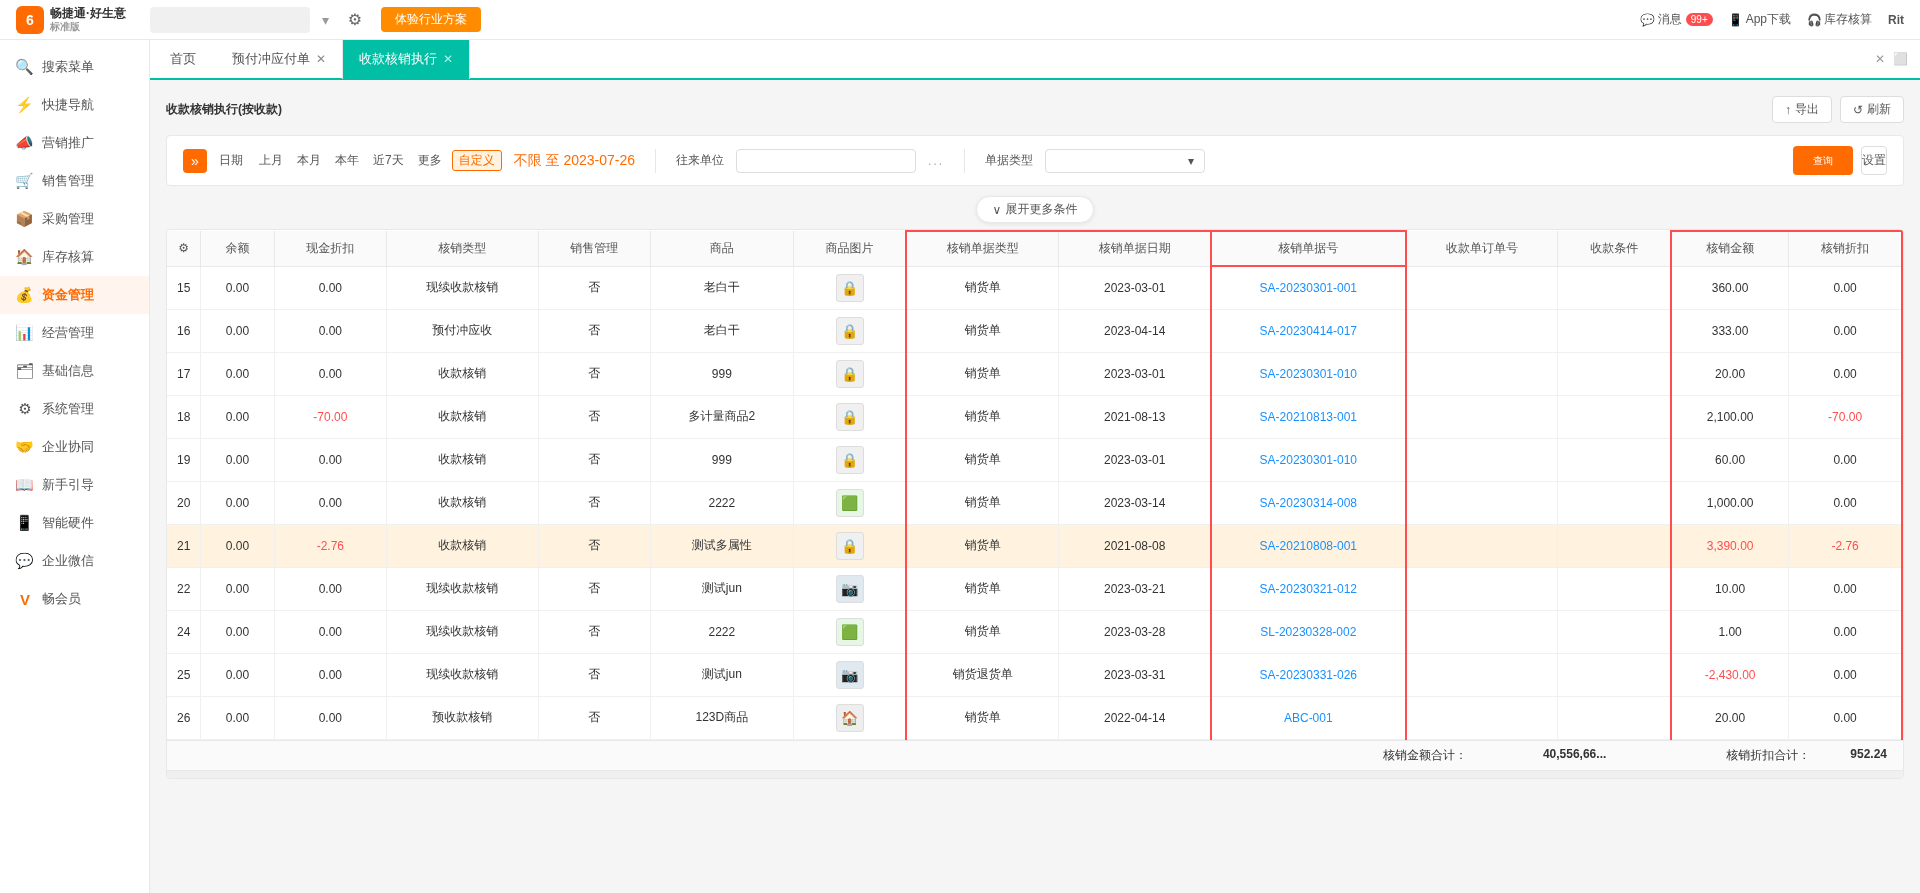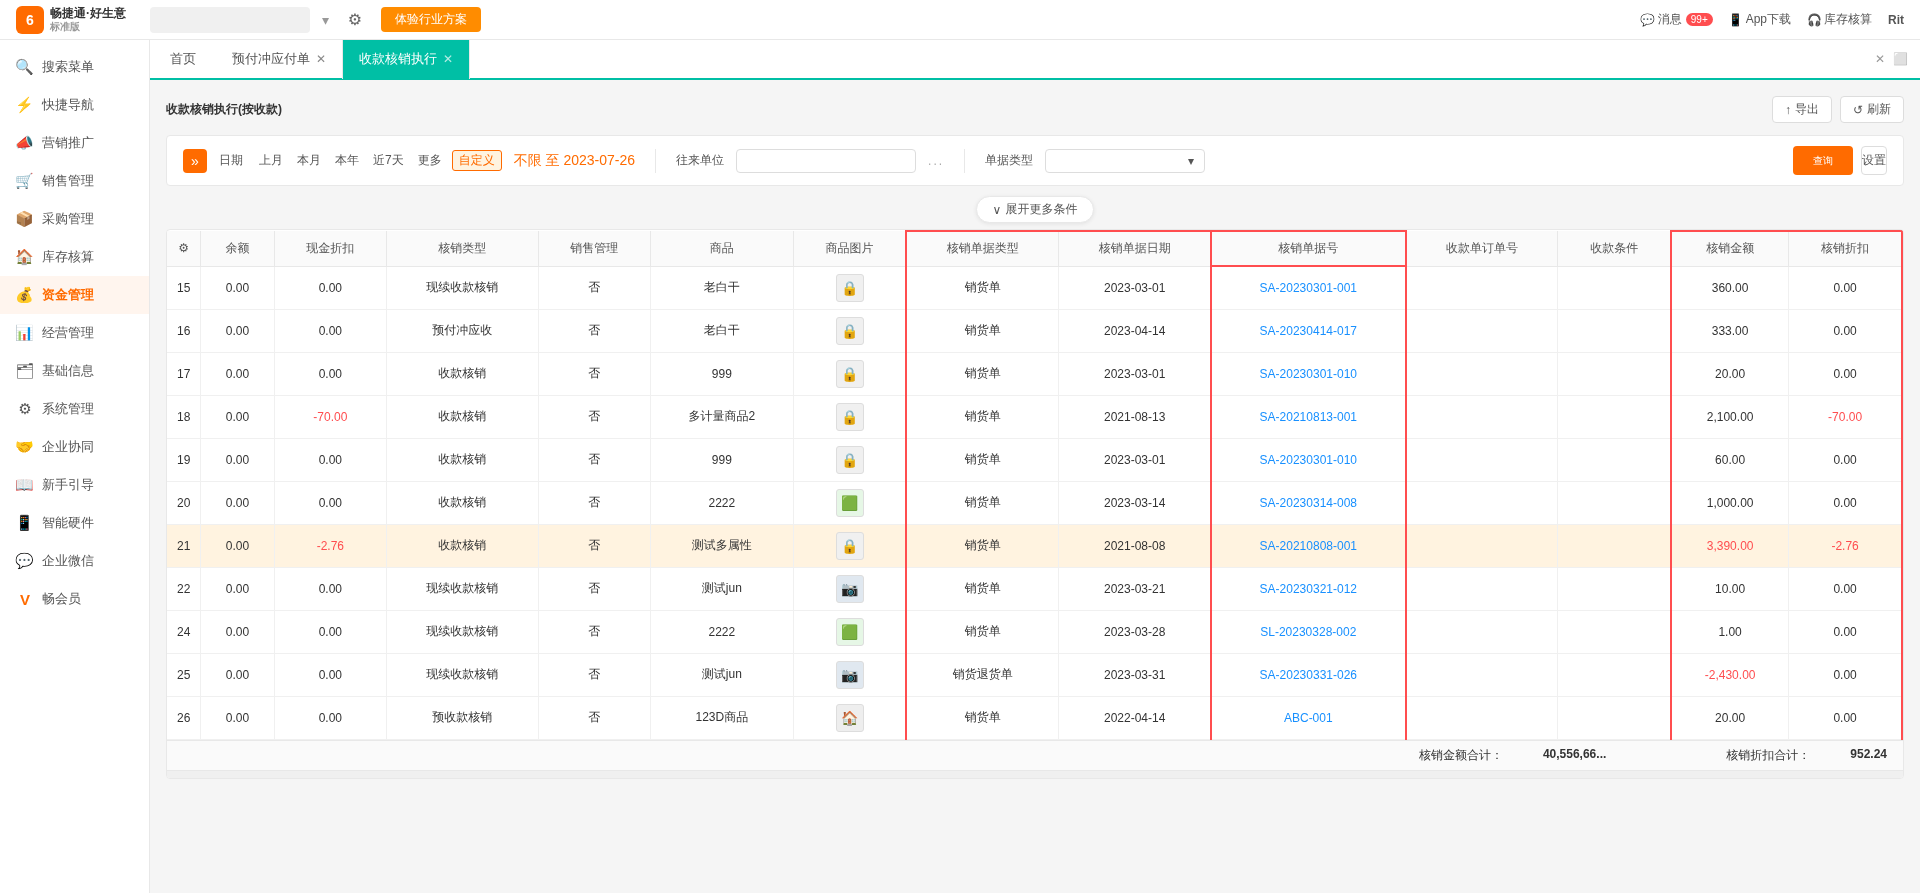--- a/index.html
+++ b/index.html
@@ -452,21 +452,21 @@
       <td></td>
       <td style="border-left:2px solid #ff4d4f;" class="">20.00</td>
       <td style="border-right:2px solid #ff4d4f;" class="">0.00</td>
     </tr>
               </tbody>
           </table>
         </div>
 
         <div class="table-footer">
           <span>核销金额合计：</span>
-          <span style="color:#333;font-weight:bold;">40,556,66...</span>
+          <span style="color:#333;font-weight:bold;margin-left:36px;">40,556,66...</span>
           <span style="width:40px;"></span>
           <span>核销折扣合计：</span>
           <span style="color:#333;font-weight:bold;">952.24</span>
         </div>
 
         <div class="h-scroll"></div>
       </div>
     </div>
   </div>
 </div>

